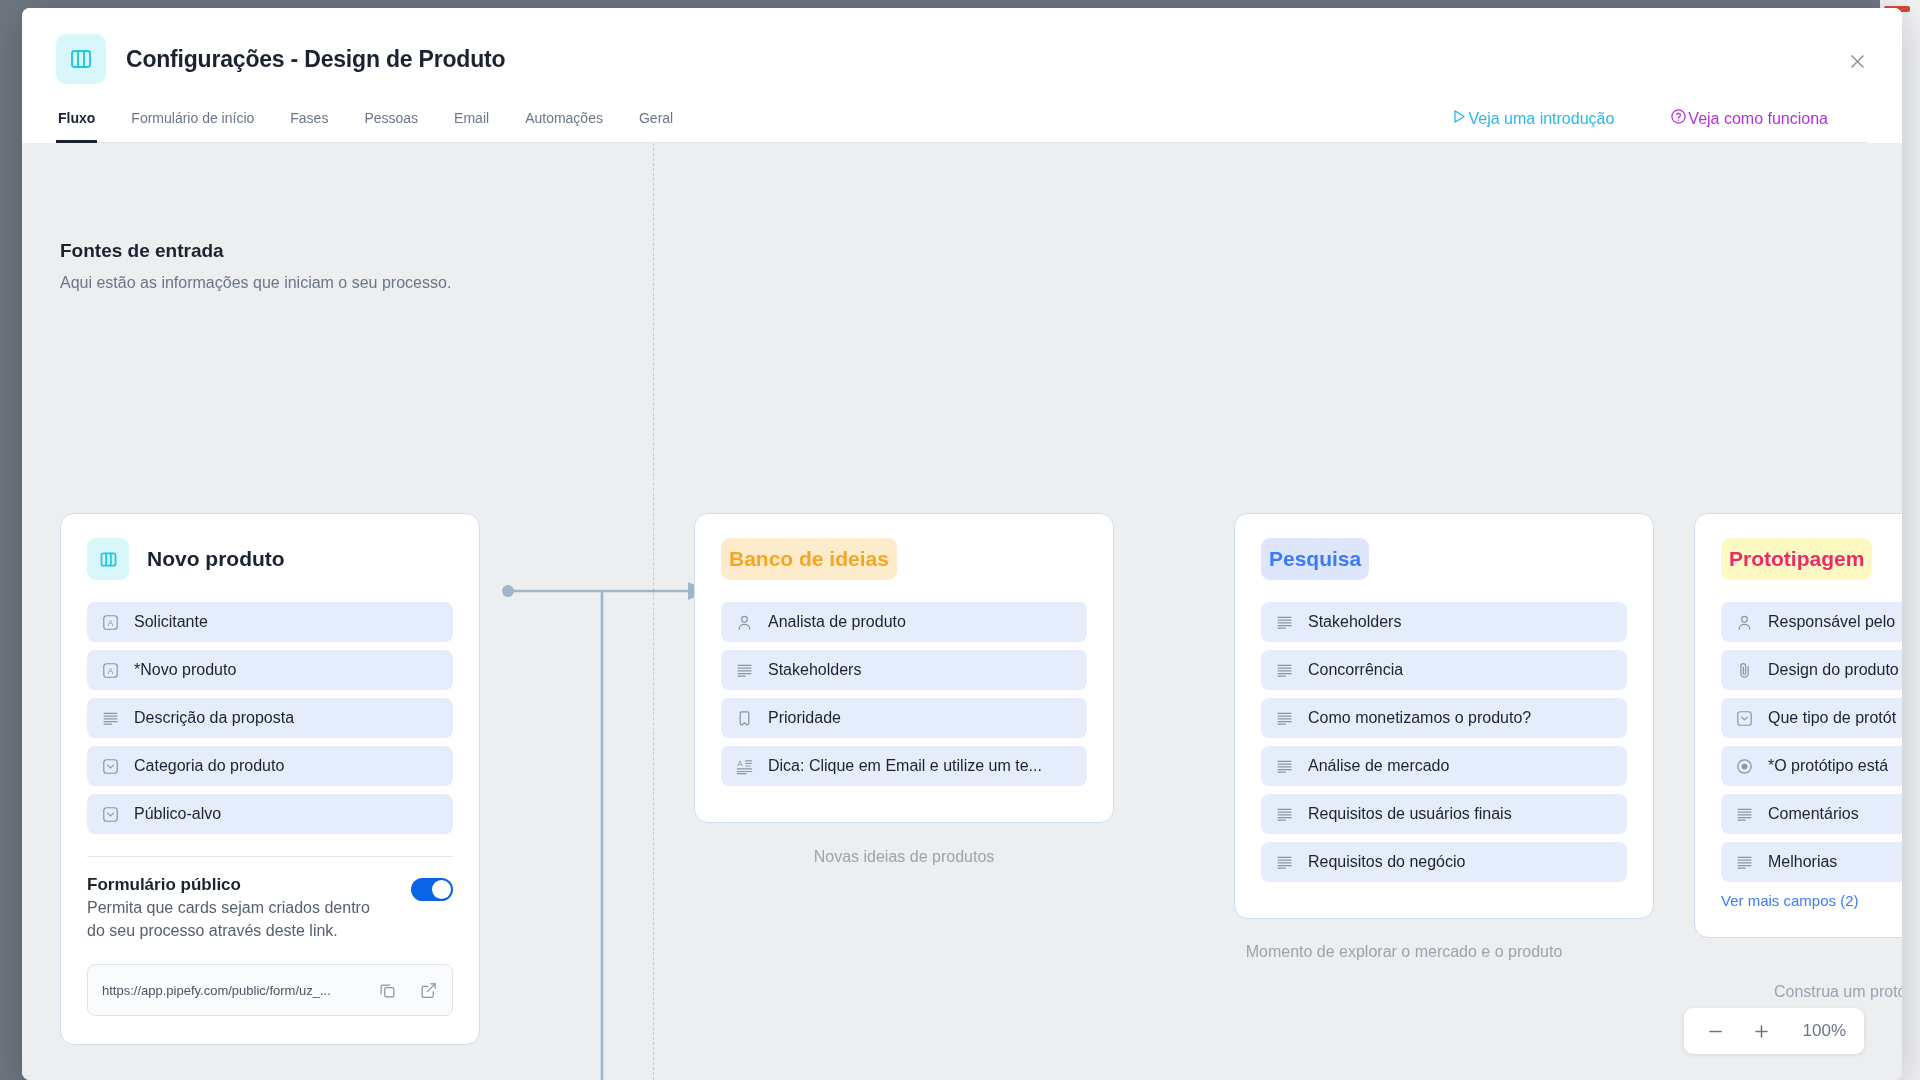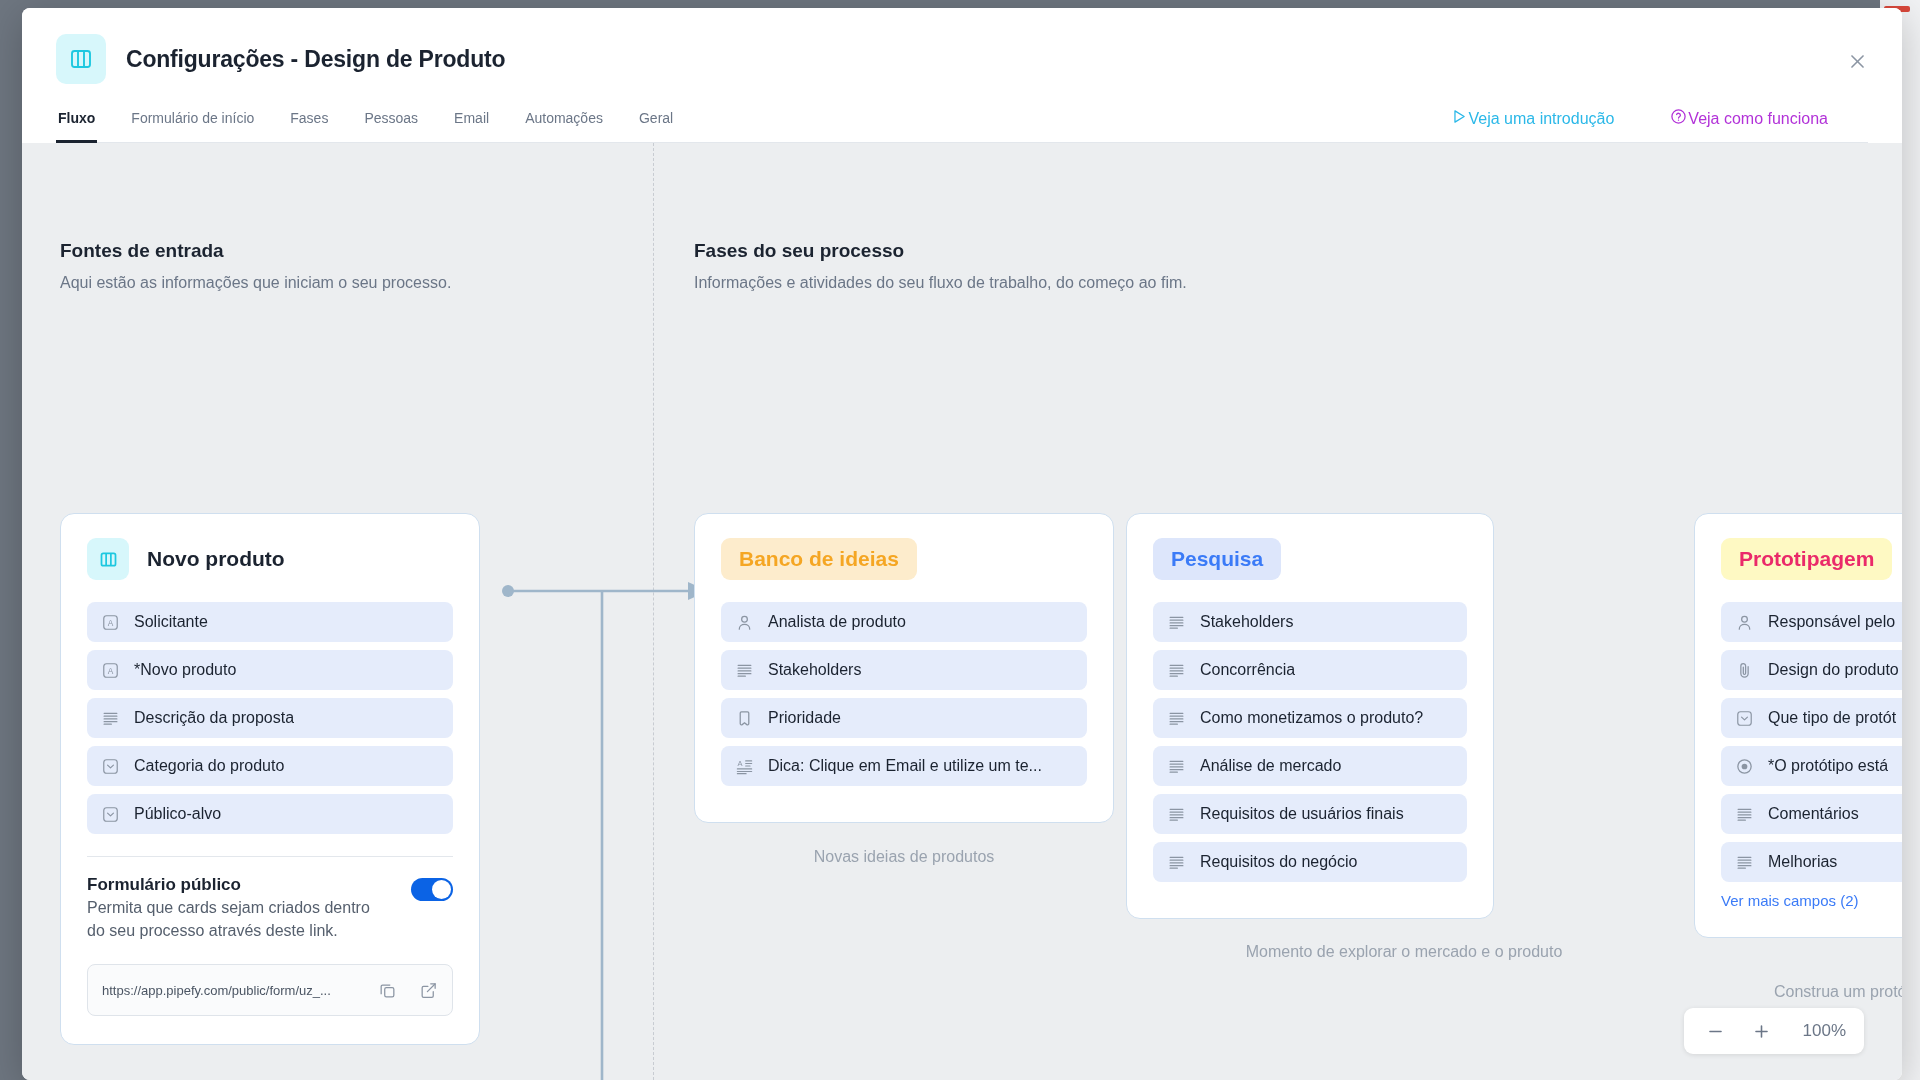--- a/index.html
+++ b/index.html
@@ -125,21 +125,21 @@
   }
   .card-head { display: flex; align-items: center; gap: 18px; margin-bottom: 22px; }
   .start-icon {
     width: 42px; height: 42px; border-radius: 9px; background: #d7f7fb;
     display: flex; align-items: center; justify-content: center; flex: 0 0 auto;
   }
   .start-name { font-size: 21px; font-weight: bold; color: #1b2330; }
 
   .phase-pill {
     display: inline-block;
-    padding: 9px 18px; border-radius: 9px;
+    padding: 9px 8px; border-radius: 9px;
     font-size: 21px; font-weight: bold;
     margin-bottom: 22px;
   }
   .pill-banco { background: #fdeccc; color: #f5a623; }
   .pill-pesq  { background: #dde6fb; color: #3b7bf7; }
   .pill-proto { background: #fef9c3; color: #ea2a6a; }
 
   .field {
     display: flex; align-items: center; gap: 14px;
     background: #e5ecfb; border-radius: 8px;
@@ -280,24 +280,20 @@
   </div>
 
   <div class="canvas">
 
     <div class="divider-v"></div>
 
     <div class="section-head" style="left:38px; top:97px; width:560px;">
       <div class="section-title">Fontes de entrada</div>
       <div class="section-sub">Aqui estão as informações que iniciam o seu processo.</div>
     </div>
-    <div class="section-head" style="left:672px; top:97px; width:760px;">
-      <div class="section-title">Fases do seu processo</div>
-      <div class="section-sub">Informações e atividades do seu fluxo de trabalho, do começo ao fim.</div>
-    </div>
 
     <svg id="connector" width="230" height="560">
       <circle cx="6" cy="18" r="6" fill="#9fb6ca"></circle>
       <line x1="8" y1="18" x2="190" y2="18" stroke="#9fb6ca" stroke-width="2.6"></line>
       <path d="M100 18 L100 540" stroke="#9fb6ca" stroke-width="2.6" fill="none"></path>
       <polygon points="186,9 206,18 186,27" fill="#9fb6ca"></polygon>
     </svg>
 
     <div class="card" style="left:38px; top:370px; width:420px;">
       <div class="card-head">
@@ -413,21 +409,21 @@
           <line x1="13.5" y1="11.4" x2="19" y2="11.4"></line>
           <line x1="3" y1="15" x2="21" y2="15"></line>
           <line x1="3" y1="18.3" x2="21" y2="18.3"></line>
             <line x1="3" y1="21" x2="14" y2="21"></line>
         </svg>
         <span class="field-label">Dica: Clique em Email e utilize um te...</span>
       </div>
     </div>
     <div class="card-caption" style="left:672px; top:705px; width:420px;">Novas ideias de produtos</div>
 
-    <div class="card" style="left:1104px; top:370px; width:368px;">
+    <div class="card" style="left:1212px; top:370px; width:420px;">
       <div class="phase-pill pill-pesq">Pesquisa</div>
       <div class="field">
         <svg class="field-icon" viewBox="0 0 24 24" stroke="#8b95a3" stroke-width="1.7" stroke-linecap="round">
           <line x1="4" y1="5.5" x2="20" y2="5.5"></line>
             <line x1="4" y1="9" x2="20" y2="9"></line>
           <line x1="4" y1="12.5" x2="20" y2="12.5"></line>
             <line x1="4" y1="16" x2="20" y2="16"></line>
           <line x1="4" y1="19.2" x2="13" y2="19.2"></line>
         </svg>
         <span class="field-label">Stakeholders</span>

